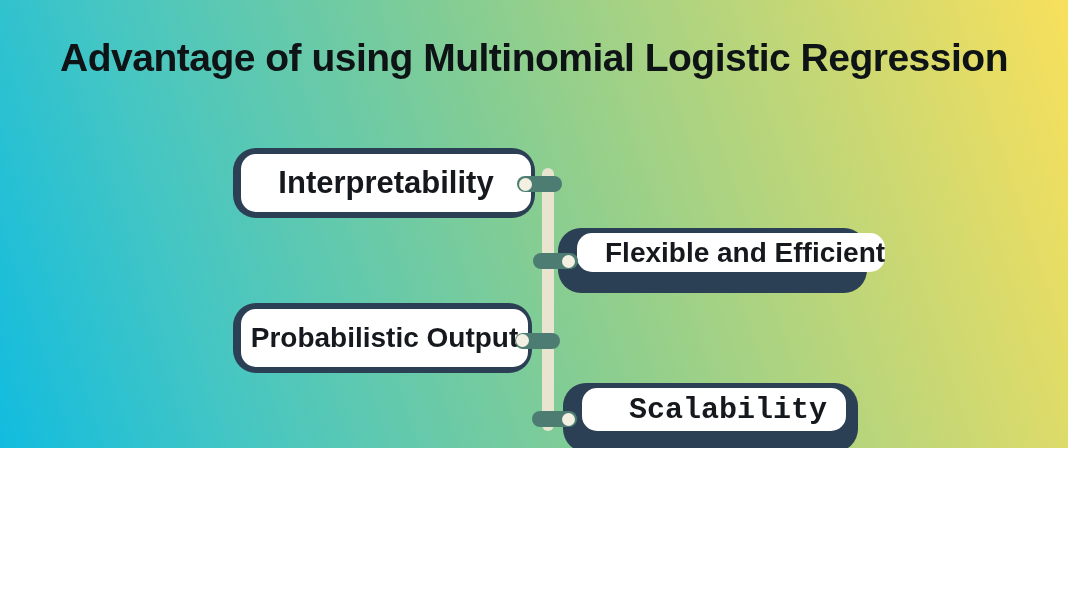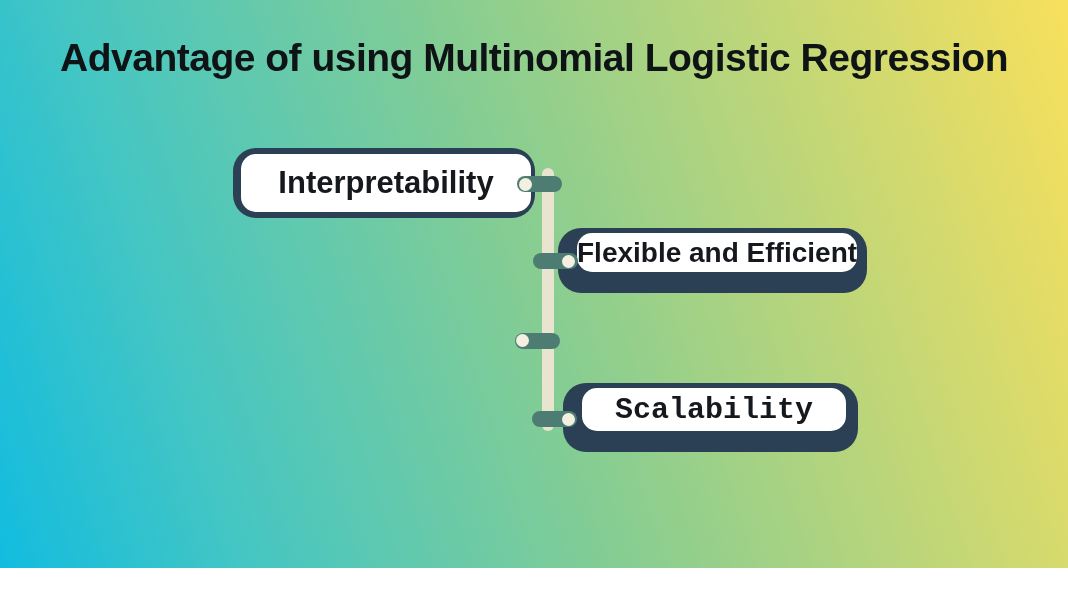--- a/index.html
+++ b/index.html
@@ -1,21 +1,21 @@
 <!DOCTYPE html>
 <html style="--background_left: #12bcdf; --background_teal: #45c6c3; --background_mid: #86cd92; --background_olive: #b9d57b; --background_right: #f8e05c; --box_border: #2c4055; --box_fill: #ffffff; --connector_pill: #4d7d72; --spine_line: #e8e4d0; --connector_dot: #f3f0e2; --title_text: #0e1316; --label_text: #15181c;"><head>
 <meta charset="utf-8">
 <style>
   html, body { margin: 0; padding: 0; }
   body { font-family: "Liberation Sans", "DejaVu Sans", sans-serif; }
 
   .stage {
     position: relative;
     width: 1068px;
-    height: 568px;
+    height: 448px;
     overflow: hidden;
     background: linear-gradient(72deg,
       var(--background_left) 0%,
       var(--background_teal) 20%,
       var(--background_mid) 50%,
       var(--background_olive) 72%,
       var(--background_right) 100%);
   }
 
   .title {
@@ -54,21 +54,21 @@
     background: var(--box_fill);
     border-radius: 15px;
     display: flex;
     align-items: center;
     justify-content: center;
     font-weight: 700;
     color: var(--label_text);
     white-space: nowrap;
   }
   .box-left  .box-inner { margin: 6px 4px 6px 8px; }
-  .box-right .box-inner { margin: 5px 12px 21px 19px; }
+  .box-right .box-inner { margin: 5px 12px 21px 19px; padding-left: 28px; }
 
   .box-1 { left: 233px; top: 148px; width: 302px; height: 70px; }
   .box-1 .box-inner { font-size: 31px; }
   .box-2 { left: 558px; top: 228px; width: 309px; height: 65px; }
   .box-2 .box-inner { font-size: 28px; }
   .box-3 { left: 233px; top: 303px; width: 299px; height: 70px; }
   .box-3 .box-inner { font-size: 28px; }
   .box-4 { left: 563px; top: 383px; width: 295px; height: 69px; font-family: Liberation Mono, monospace; }
   .box-4 .box-inner { font-size: 30px; }
 
@@ -117,20 +117,25 @@
       <span>Interpretability</span>
     </div>
   </div>
 
   <div class="box box-right box-2">
     <div class="box-inner">
       <span>Flexible and Efficient</span>
     </div>
   </div>
 
+  <div class="box box-left box-3">
+    <div class="box-inner">
+      <span>Probabilistic Output</span>
+    </div>
+  </div>
 
   <div class="box box-right box-4">
     <div class="box-inner">
       <span>Scalability</span>
     </div>
   </div>
 
   <div class="dot dot-1"></div>
   <div class="dot dot-2"></div>
   <div class="dot dot-3"></div>

